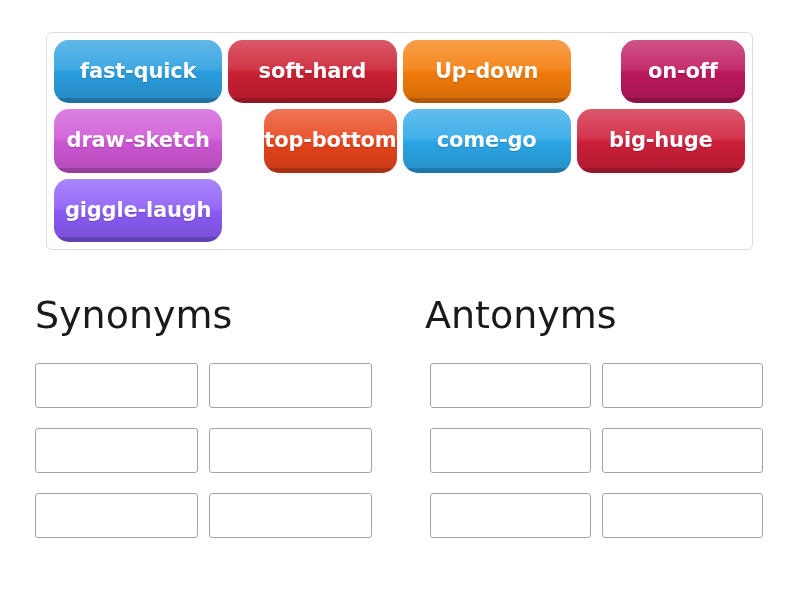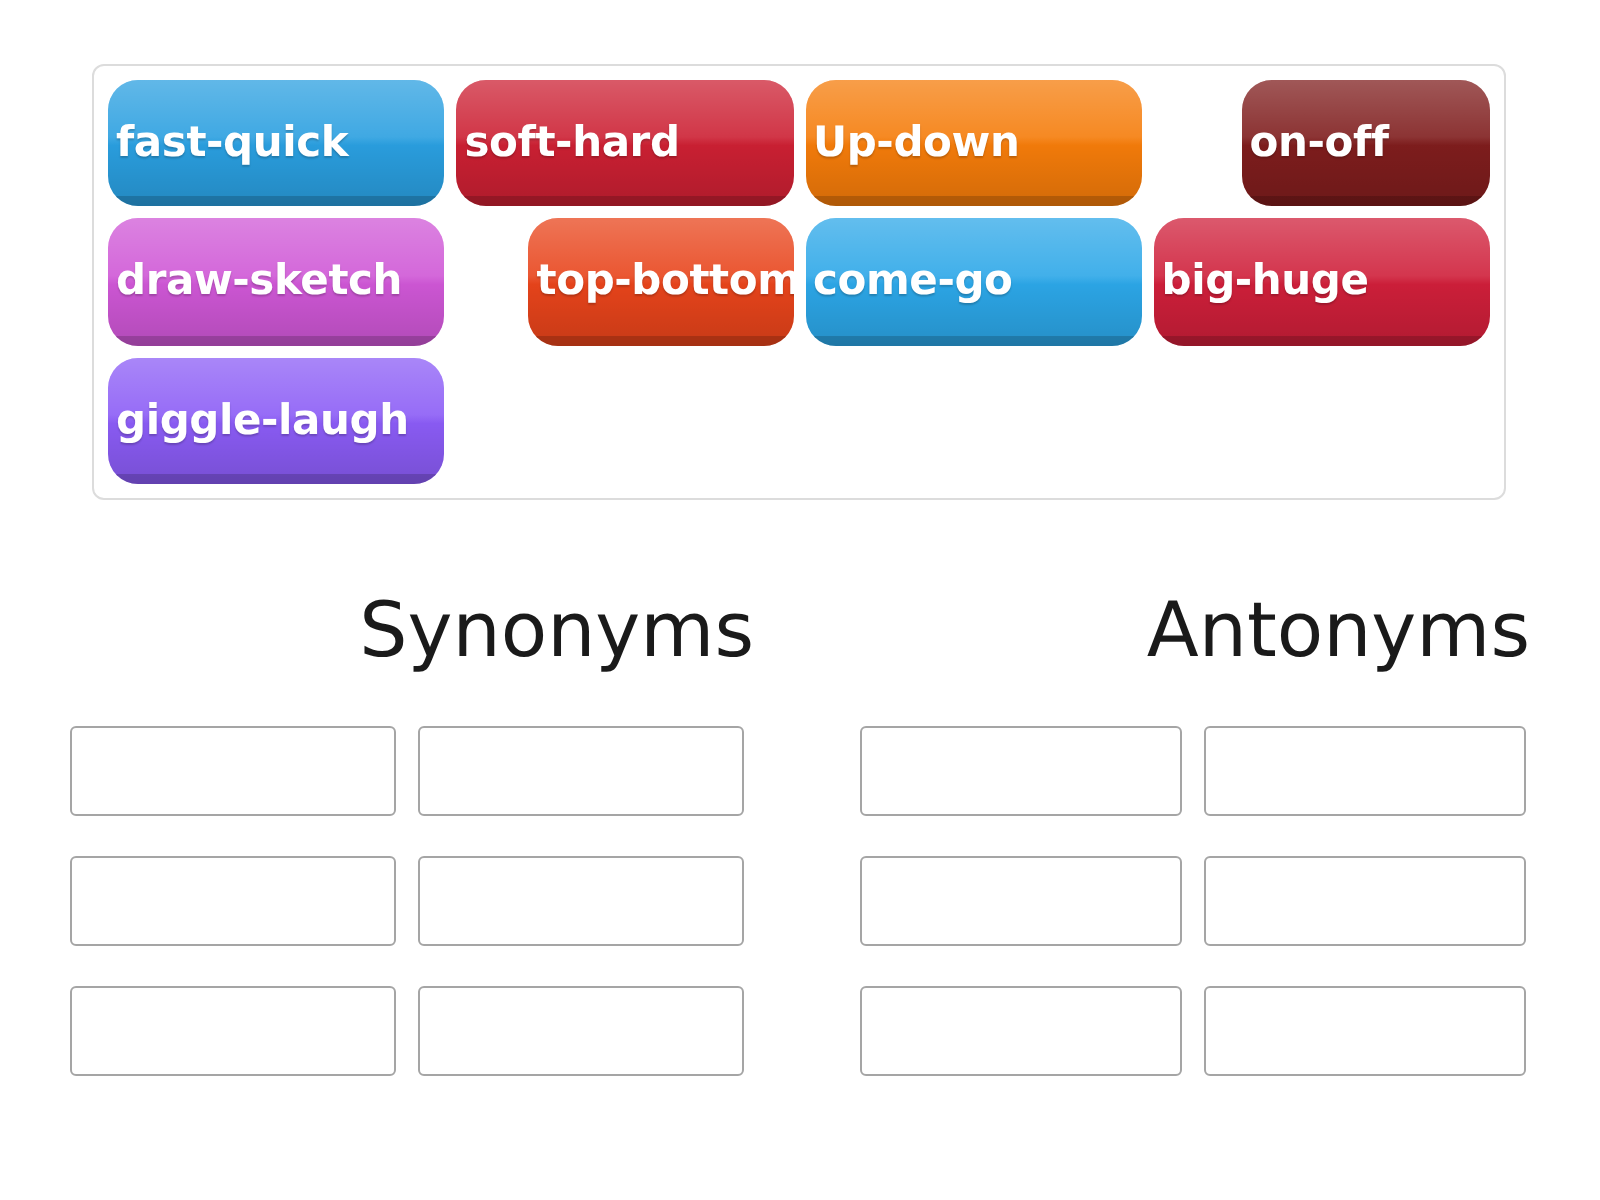--- a/index.html
+++ b/index.html
@@ -42,21 +42,21 @@
     row-gap: 6px;
     width: 100%;
     height: 100%;
   }
 
   .tile {
     position: relative;
     border-radius: 15px;
     display: flex;
     align-items: center;
-    justify-content: flex-start;
+    justify-content: center;
     box-sizing: border-box;
     overflow: hidden;
     cursor: pointer;
     user-select: none;
   }
 
   .tile .tile-label {
     position: relative;
     z-index: 2;
     color: #ffffff;
@@ -94,21 +94,21 @@
     pointer-events: none;
   }
 
   
   .heading {
     position: absolute;
     top: 292px;
     font-size: 38px;
     font-weight: normal;
     color: #1a1a1a;
-    text-align: right;
+    text-align: left;
     line-height: 46px;
     white-space: nowrap;
   }
   #heading-left  { left: 35px;  width: 342px; }
   #heading-right { left: 425px; width: 340px; }
 
   
   .dropzone-group {
     position: absolute;
     top: 363px;
@@ -140,21 +140,21 @@
     <div class="tile-grid" id="tile-grid">
         <div class="tile" style="background: rgb(42, 159, 224);">
           <span class="tile-label">fast-quick</span>
         </div>
         <div class="tile" style="background: rgb(204, 32, 51);">
           <span class="tile-label">soft-hard</span>
         </div>
         <div class="tile" style="background: rgb(245, 124, 10);">
           <span class="tile-label">Up-down</span>
         </div>
-        <div class="tile" style="background: #7f1d1d; margin-left: 44px;">
+        <div class="tile" style="background: #be185d; margin-left: 44px;">
           <span class="tile-label">on-off</span>
         </div>
         <div class="tile" style="background: rgb(207, 87, 214);">
           <span class="tile-label">draw-sketch</span>
         </div>
         <div class="tile" style="background: rgb(232, 68, 27); margin-left: 36px;">
           <span class="tile-label">top-bottom</span>
         </div>
         <div class="tile" style="background: rgb(44, 167, 232);">
           <span class="tile-label">come-go</span>

